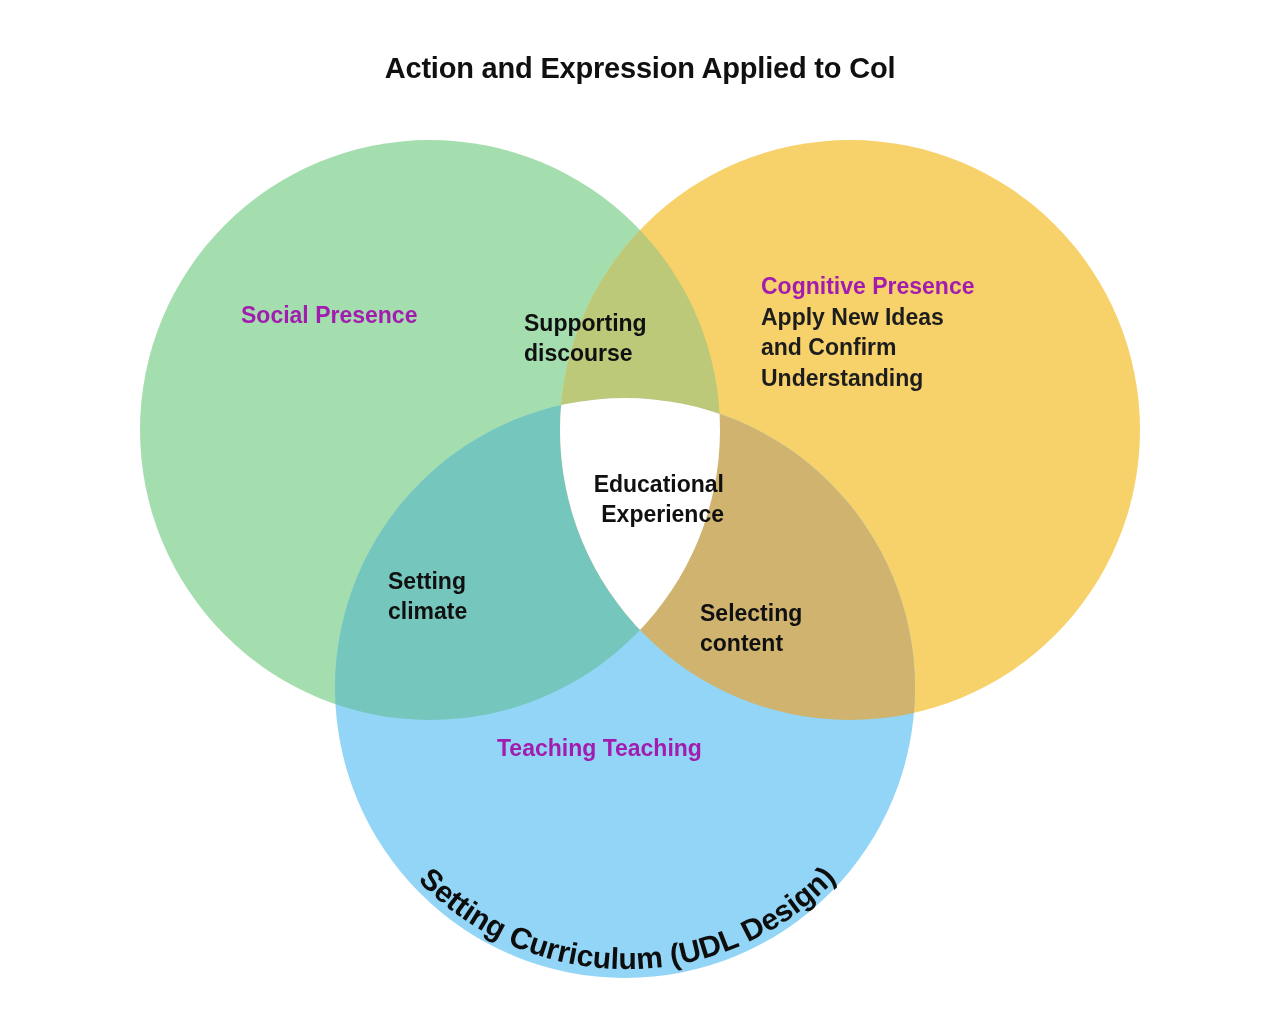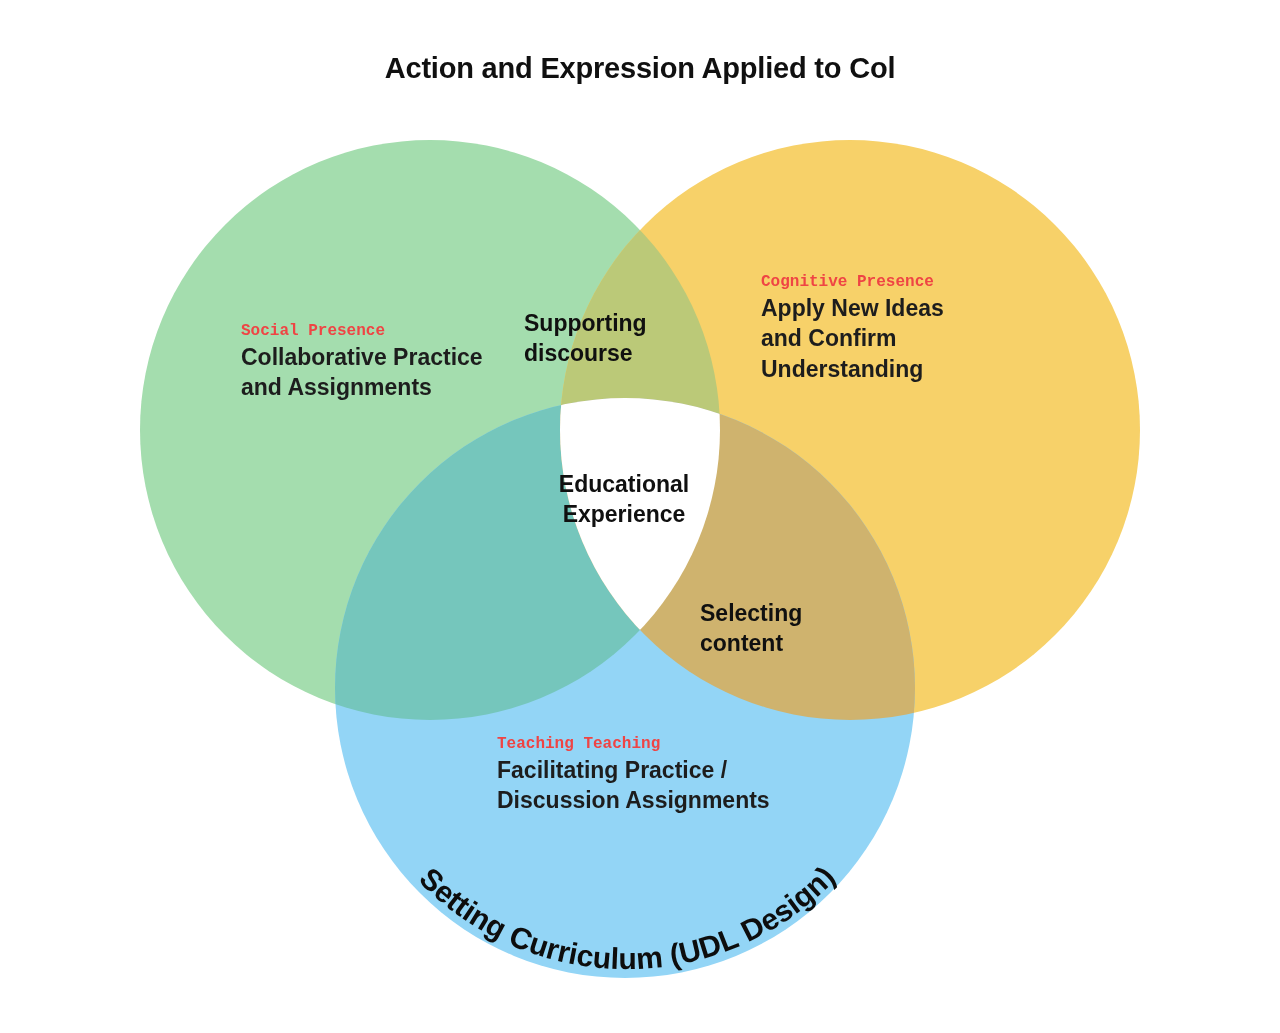--- a/index.html
+++ b/index.html
@@ -33,26 +33,25 @@
   }
   #venn-svg {
     position: absolute;
     left: 0;
     top: 0;
   }
   .label-block {
     position: absolute;
   }
   .lbl-title {
-    font-size: 16px;
+    font-size: 23px;
     font-weight: bold;
     line-height: 1.30;
-    color: #ef4444;
+    color: #a21caf;
     white-space: nowrap;
-    font-family: Liberation Mono, monospace;
   }
   .lbl-sub {
     font-size: 23px;
     font-weight: bold;
     line-height: 1.32;
     color: #1d1d1d;
     white-space: pre-line;
   }
   .overlap-label {
     position: absolute;
@@ -121,42 +120,40 @@
     </g>
 
     <g id="arc-text">
       <path id="arc-path" d="M 392 850 A 290 290 0 0 0 862 848" fill="none" stroke="none"></path>
       <text>
         <textPath href="#arc-path" startOffset="50%" text-anchor="middle">Setting Curriculum (UDL Design)</textPath>
       </text>
     </g>
   </svg>
 
-  <div class="label-block" style="left:241px; top:301px; width:300px;margin-top:20px;">
+  <div class="label-block" style="left:241px; top:301px; width:300px;">
     <div class="lbl-title">Social Presence</div>
-    <div class="lbl-sub">Collaborative Practice
-and Assignments</div>
   </div>
 
   <div class="label-block" style="left:761px; top:272px; width:300px;">
     <div class="lbl-title">Cognitive Presence</div>
     <div class="lbl-sub">Apply New Ideas
 and Confirm
 Understanding</div>
   </div>
 
   <div class="label-block" style="left:497px; top:734px; width:360px;">
     <div class="lbl-title">Teaching Teaching</div>
-    <div class="lbl-sub">Facilitating Practice /
-Discussion Assignments</div>
   </div>
 
   <div class="overlap-label" style="left:524px; top:309px; width:200px;">Supporting
 discourse</div>
 
+  <div class="overlap-label" style="left:388px; top:567px; width:160px;">Setting
+climate</div>
 
   <div class="overlap-label" style="left:700px; top:599px; width:160px;">Selecting
 content</div>
 
-  <div class="center-label" style="left:524px; top:470px; width:200px;">Educational
+  <div class="center-label" style="left:524px; top:470px; width:200px;text-align:right;">Educational
 Experience</div>
 
 </div>
 
 </body></html>

